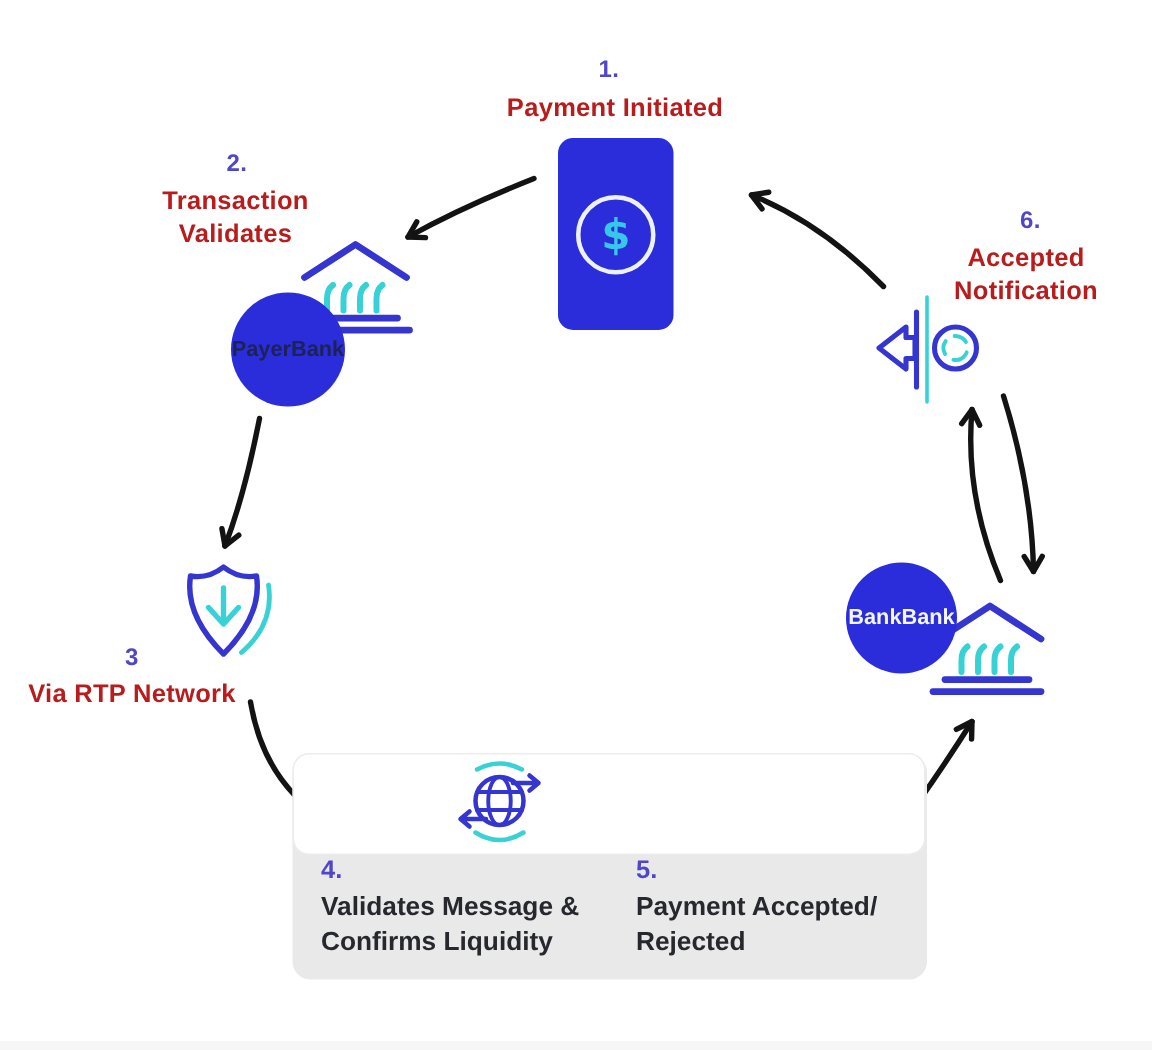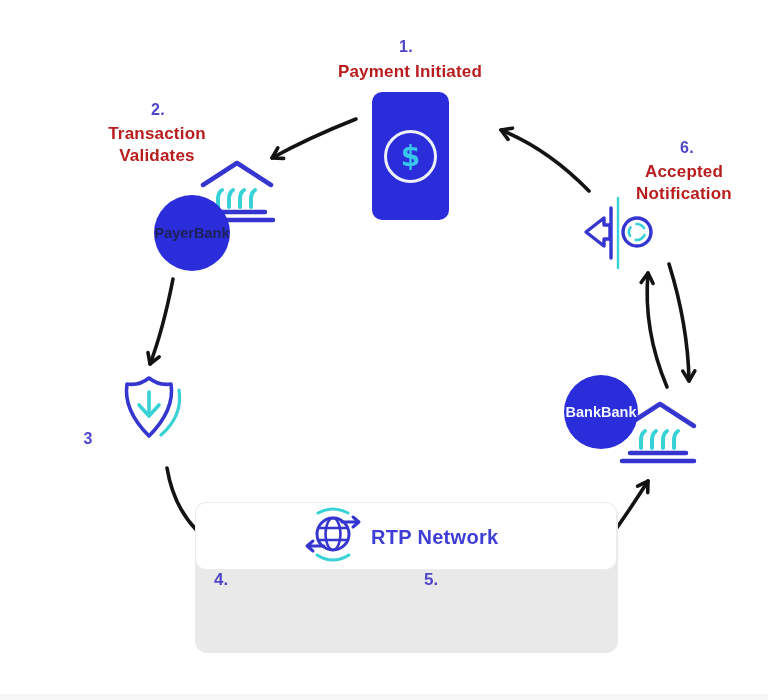--- a/index.html
+++ b/index.html
@@ -88,40 +88,48 @@
   <svg class="abs icon" style="left:108px;top:372px;" width="86" height="86" viewBox="0 0 86 86">
     <g fill="none" stroke-linecap="round" stroke-linejoin="round">
       <path d="M41,6 Q51,14 63,12 Q67,38 41,64 Q15,38 19,12 Q31,14 41,6 Z" stroke="#3535cf" stroke-width="3.6"></path>
       <path d="M41,20 V40" stroke="#38d2d6" stroke-width="3.6"></path>
       <path d="M31,33 L41,44 L51,33" stroke="#38d2d6" stroke-width="3.6"></path>
       <path d="M71,18 Q75,44 53,63" stroke="#38d2d6" stroke-width="3.2"></path>
     </g>
   </svg>
   <div class="abs ctr stepnum" style="left:88px;top:430px;">3</div>
   <div class="abs ctr steplbl" style="left:88px;top:452px;white-space:nowrap;">
+    <span>Via RTP Network</span>
   </div>
 
   <div class="abs graybox"></div>
   <div class="abs whitebox"></div>
   <svg class="abs icon" style="left:302px;top:505px;z-index:4;" width="62" height="62" viewBox="0 0 62 62">
     <g fill="none" stroke-linecap="round" stroke-linejoin="round">
       <path d="M16,8 Q31,0 46,8" stroke="#38d2d6" stroke-width="3"></path>
       <path d="M15,50 Q31,60 47,50" stroke="#38d2d6" stroke-width="3"></path>
       <circle cx="31" cy="29" r="16" stroke="#3535cf" stroke-width="3"></circle>
       <ellipse cx="31" cy="29" rx="7.5" ry="16" stroke="#3535cf" stroke-width="2.6"></ellipse>
       <path d="M17,23 H45" stroke="#3535cf" stroke-width="2.6"></path>
       <path d="M16,35 H46" stroke="#3535cf" stroke-width="2.6"></path>
       <path d="M40,17 H56 M51,12 L57,17 L51,22" stroke="#3535cf" stroke-width="3"></path>
       <path d="M22,41 H6 M11,36 L5,41 L11,46" stroke="#3535cf" stroke-width="3"></path>
     </g>
   </svg>
-  <div class="abs rtplbl">RTP Network</div>
 
   <div class="abs boxnum" style="left:214px;top:570px;z-index:4;">4.</div>
+  <div class="abs boxlbl" style="left:214px;top:593px;z-index:4;">
+    <span>Validates Message &amp;</span>
+    <span>Confirms Liquidity</span>
+  </div>
   <div class="abs boxnum" style="left:424px;top:570px;z-index:4;">5.</div>
+  <div class="abs boxlbl" style="left:424px;top:593px;z-index:4;">
+    <span>Payment Accepted/</span>
+    <span>Rejected</span>
+  </div>
 
   <svg class="abs icon" style="left:614px;top:398px;" width="88" height="70" viewBox="0 0 88 70">
     <g fill="none" stroke-linecap="round" stroke-linejoin="round">
       <path d="M12,28 L46,6 L80,28" stroke="#3535cf" stroke-width="4.5"></path>
       <path d="M31,33 q-4,3 -4,9 v8" stroke="#38d2d6" stroke-width="4"></path>
       <path d="M42,33 q-4,3 -4,9 v8" stroke="#38d2d6" stroke-width="4"></path>
       <path d="M53,33 q-4,3 -4,9 v8" stroke="#38d2d6" stroke-width="4"></path>
       <path d="M64,33 q-4,3 -4,9 v8" stroke="#38d2d6" stroke-width="4"></path>
       <path d="M16,55 H72" stroke="#3535cf" stroke-width="4.5"></path>
       <path d="M8,63 H80" stroke="#3535cf" stroke-width="4.5"></path>

